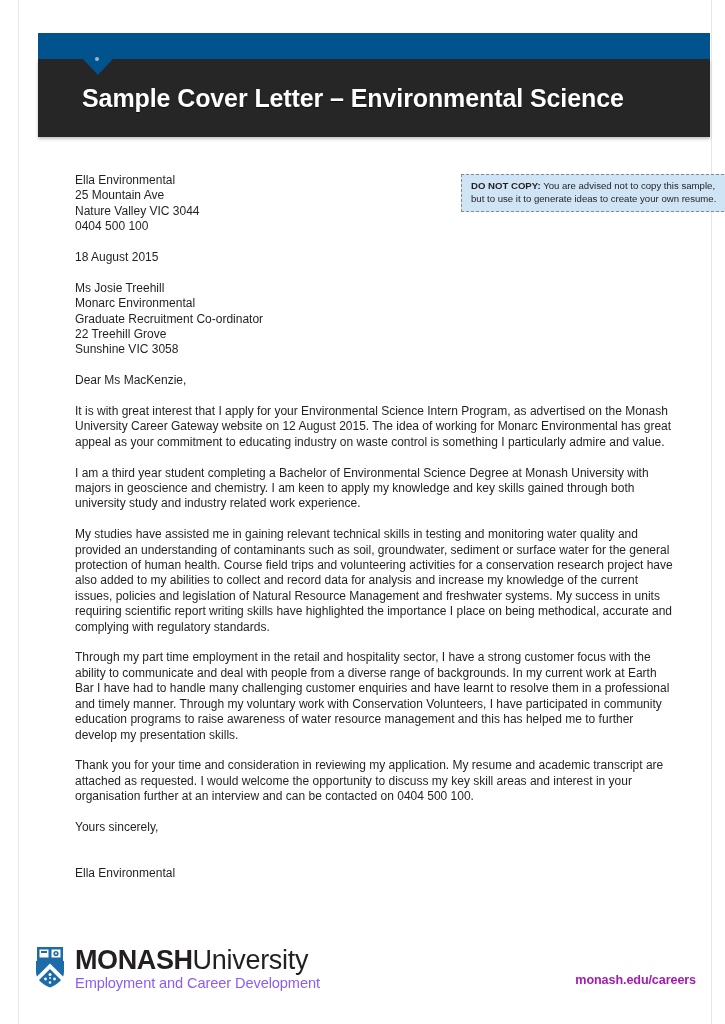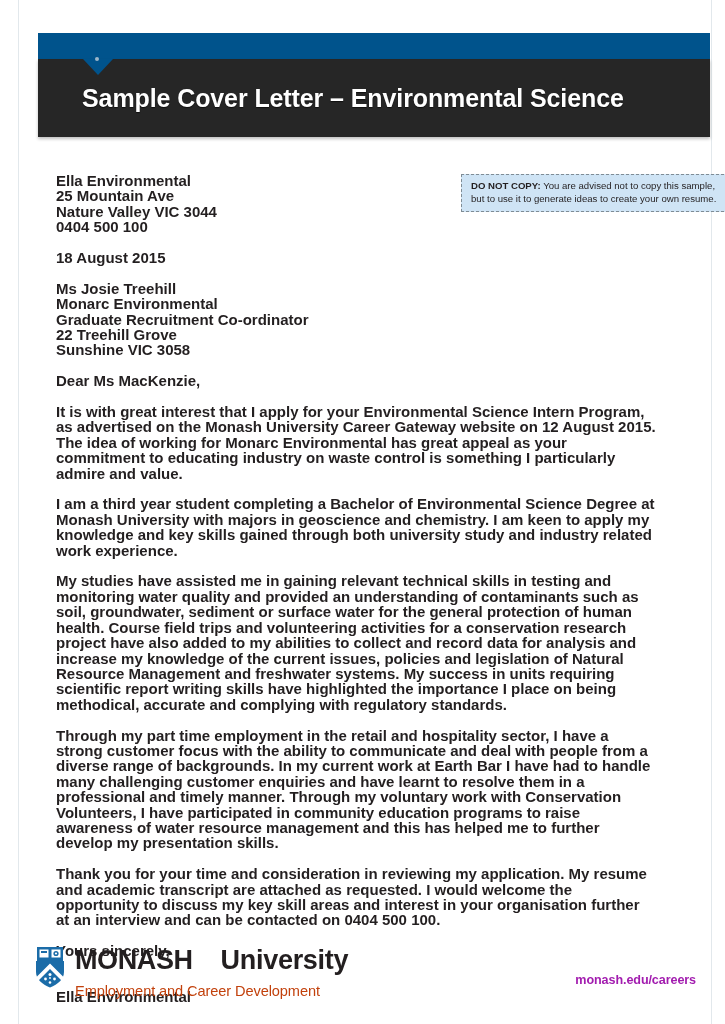--- a/index.html
+++ b/index.html
@@ -84,27 +84,26 @@
     font-size: 25px;
     font-weight: bold;
     letter-spacing: -0.1px;
     white-space: nowrap;
     text-shadow: 0 1px 1px rgba(0,0,0,0.6);
   }
 
   
   .letter {
     position: absolute;
-    left: 56px;
+    left: 75px;
     top: 173px;
     width: 600px;
-    font-size: 15px;
+    font-size: 12px;
     line-height: 15.4px;
     color: #231f20;
-    font-weight: bold;
   }
   .addr-line { white-space: nowrap; }
   .block { margin-bottom: 15.4px; }
   .block:last-child { margin-bottom: 0; }
   .para {
     margin: 0 0 15.4px 0;
     text-align: left;
   }
   .para:last-child { margin-bottom: 0; }
   .spacer-line { height: 15.4px; }
@@ -145,31 +144,30 @@
     font-size: 27px;
     line-height: 30px;
     white-space: nowrap;
     color: #231f20;
   }
   .logo-wordmark .mono {
     font-weight: bold;
     letter-spacing: -0.4px;
   }
   .logo-wordmark .univ {
-    font-weight: bold;
+    font-weight: normal;
     letter-spacing: -0.3px;
-    margin-left: 28px;
   }
   .logo-tagline {
     font-size: 14.6px;
     line-height: 17px;
-    color: #c2410c;
+    color: #8b5cf6;
     letter-spacing: -0.1px;
     white-space: nowrap;
-    margin-top: 8px;
+    margin-top: 0px;
   }
   .footer-url {
     position: absolute;
     right: 29px;
     top: 973px;
     font-size: 12.6px;
     font-weight: bold;
     color: #a21caf;
     letter-spacing: -0.1px;
   }

